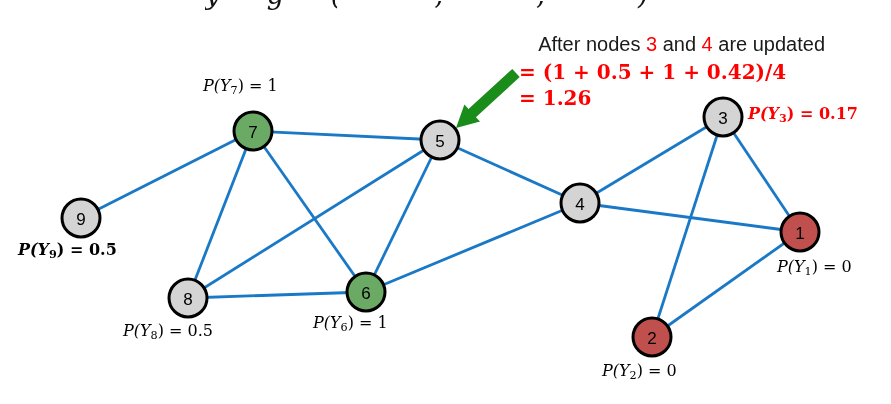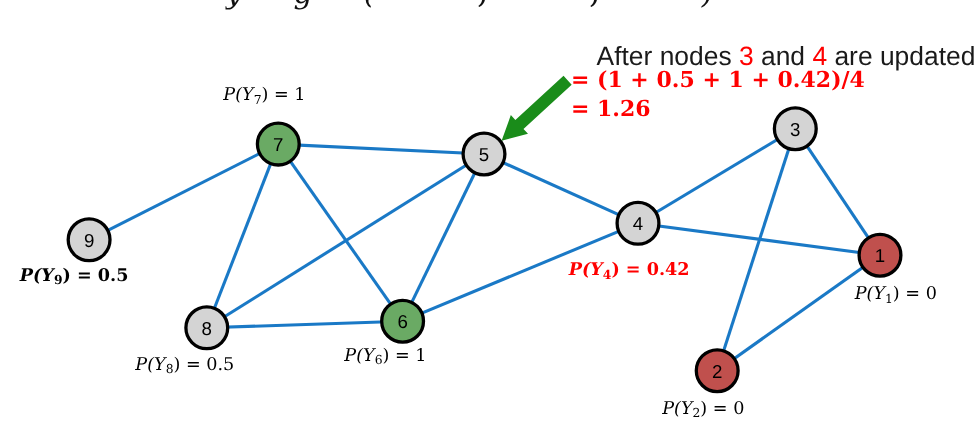--- a/index.html
+++ b/index.html
@@ -19,21 +19,21 @@
   }
   .clip-top .clipped-text{
     position:absolute;left:0;top:-21px;
     font-family:"DejaVu Serif",serif;font-style:italic;
     font-size:27px;color:#111;white-space:pre;word-spacing:38px;
   }
 
   
   .caption{
     position:absolute;left:517px;top:10px;
-    font-size:24px;color:#1a1a1a;white-space:pre;
+    font-size:20px;color:#1a1a1a;white-space:pre;
   }
   .redtxt{color:#ff0000;}
 
   
   .formula{
     position:absolute;left:519px;
     font-family:"DejaVu Serif",serif;
     font-size:20px;font-weight:600;color:#ff0000;white-space:pre;
   }
   .f1{top:34px;} .f2{top:60px;} .f3{top:86px;}
@@ -100,18 +100,18 @@
 
   <div class="caption">
     <span>After nodes </span><span class="redtxt">3</span><span> and </span><span class="redtxt">4</span><span> are updated</span>
   </div>
 
   <div class="formula f2">= (1 + 0.5 + 1 + 0.42)/4</div>
   <div class="formula f3">= 1.26</div>
 
 <div class="mlabel" style="left: 777px; top: 258px;"><span class="mi">P(Y</span><span class="msub mup">1</span><span class="mup">) = 0</span></div>
     <div class="mlabel" style="left: 602px; top: 362px;"><span class="mi">P(Y</span><span class="msub mup">2</span><span class="mup">) = 0</span></div>
-    <div class="mlabel red" style="left: 517px; top: 236px;"><span class="mi">P(Y</span><span class="msub mup">4</span><span class="mup">) = 0.42</span></div>
+    <div class="mlabel red" style="left: 748px; top: 105px;"><span class="mi">P(Y</span><span class="msub mup">3</span><span class="mup">) = 0.17</span></div>
     <div class="mlabel" style="left: 313px; top: 314px;"><span class="mi">P(Y</span><span class="msub mup">6</span><span class="mup">) = 1</span></div>
     <div class="mlabel" style="left: 203px; top: 77px;"><span class="mi">P(Y</span><span class="msub mup">7</span><span class="mup">) = 1</span></div>
     <div class="mlabel" style="left: 123px; top: 322px;"><span class="mi">P(Y</span><span class="msub mup">8</span><span class="mup">) = 0.5</span></div>
     <div class="mlabel" style="left: 18px; top: 241px; font-weight: bold;"><span class="mi">P(Y</span><span class="msub mup">9</span><span class="mup">) = 0.5</span></div>
   </div>
 
 </body></html>

